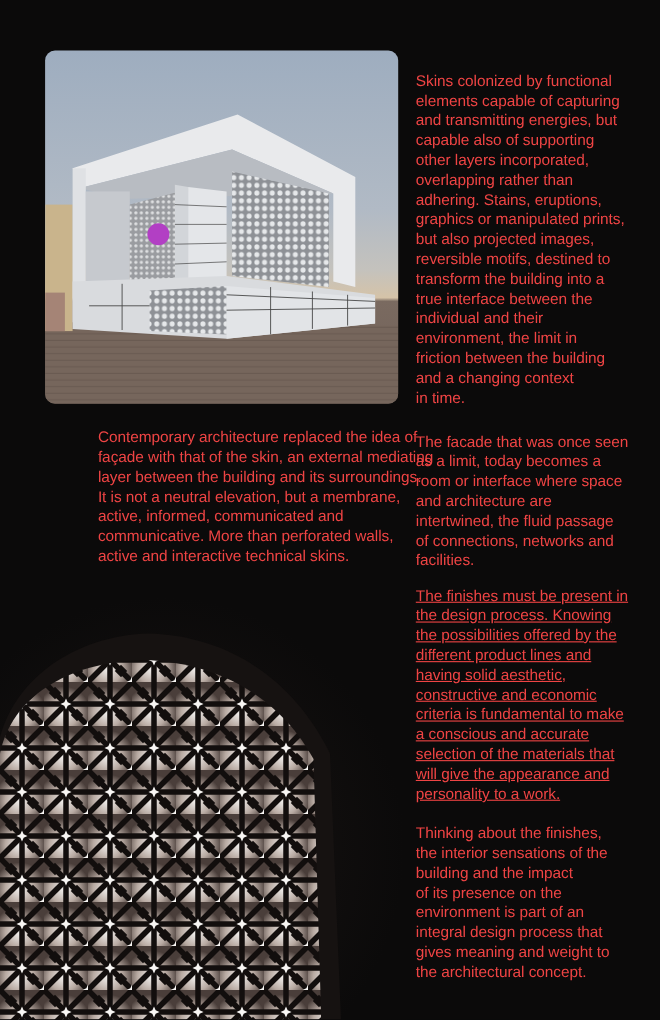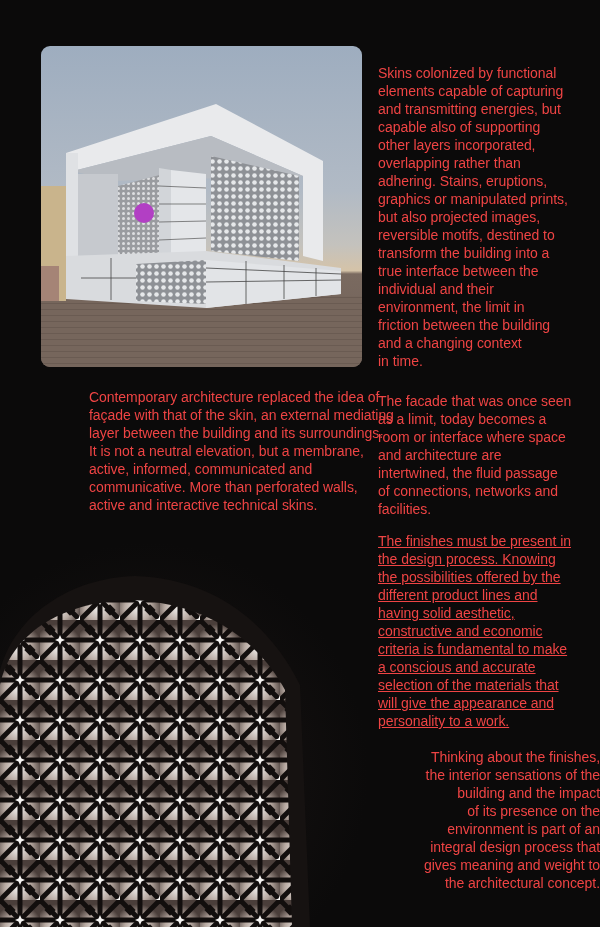--- a/index.html
+++ b/index.html
@@ -121,21 +121,21 @@
 the possibilities offered by the
 different product lines and
 having solid aesthetic,
 constructive and economic
 criteria is fundamental to make
 a conscious and accurate
 selection of the materials that
 will give the appearance and
 personality to a work.</p>
 
-<p class="txt right" style="top:748px;text-align:right;">Thinking about the finishes,
+<p class="txt right" style="top:748px;">Thinking about the finishes,
 the interior sensations of the
 building and the impact
 of its presence on the
 environment is part of an
 integral design process that
 gives meaning and weight to
 the architectural concept.</p>
 
 <div id="lattice" role="img" aria-label="Arched window with geometric star-pattern lattice backlit in darkness">
   <svg width="370" height="387" viewBox="0 0 370 387">

